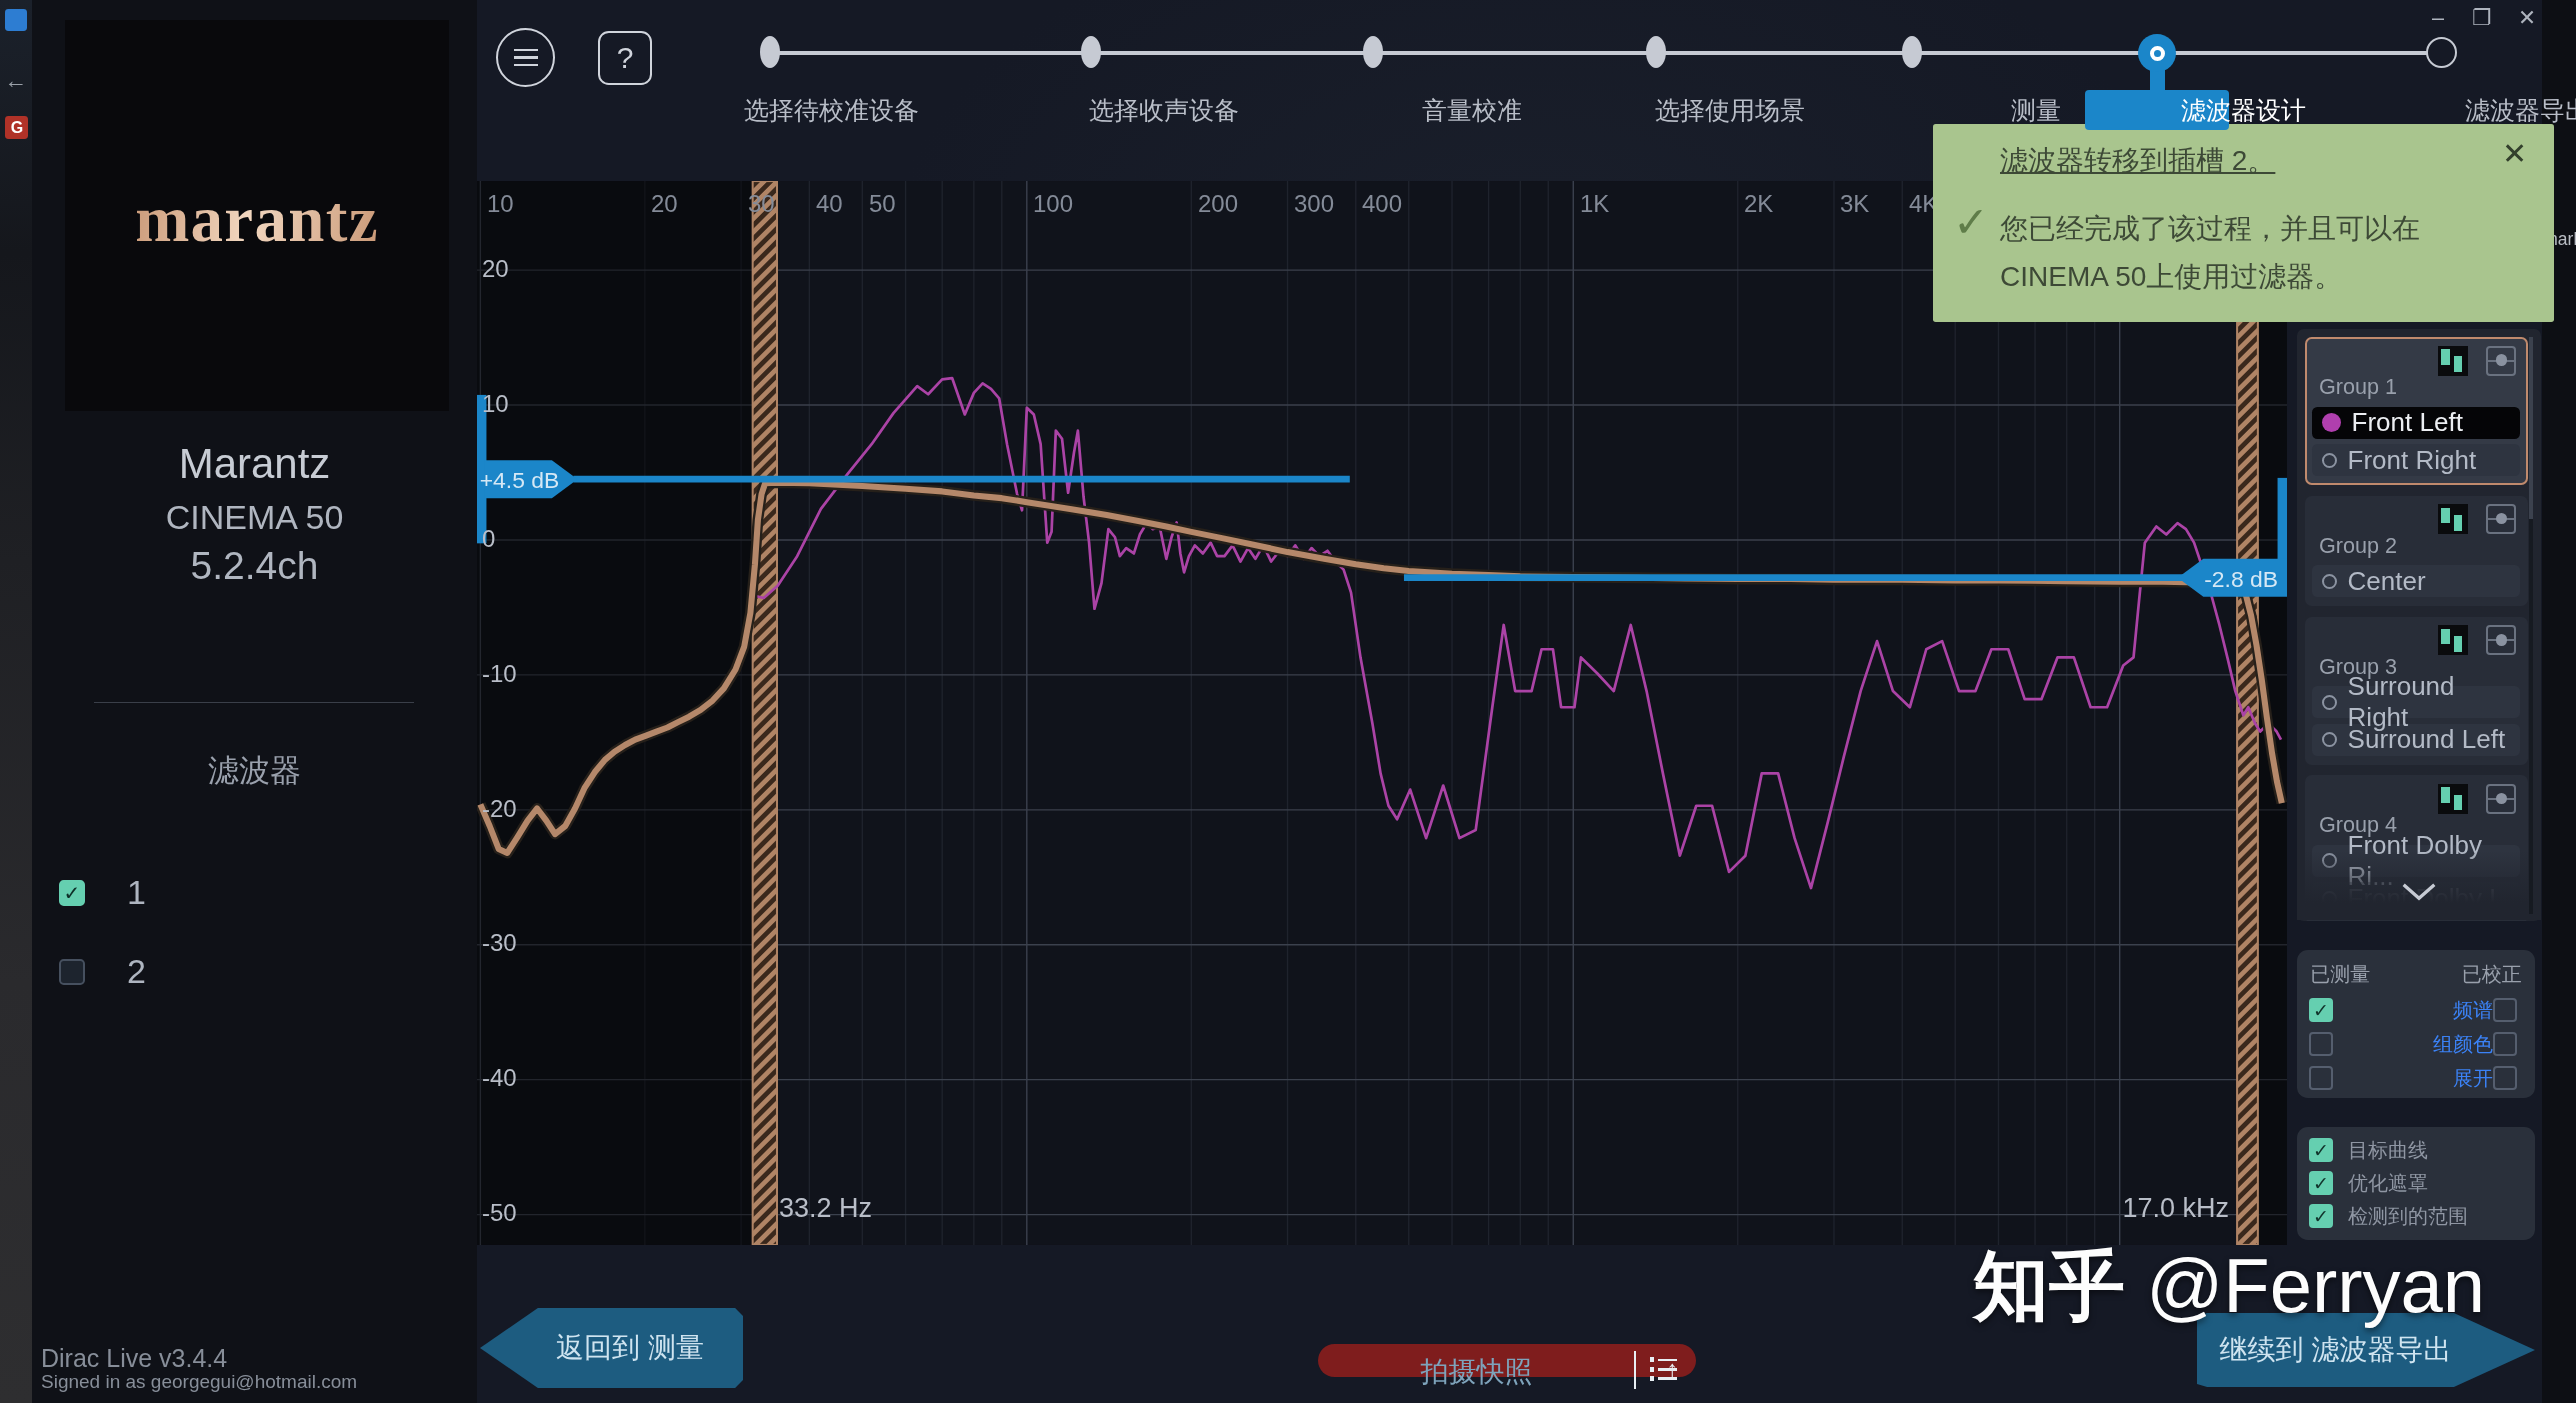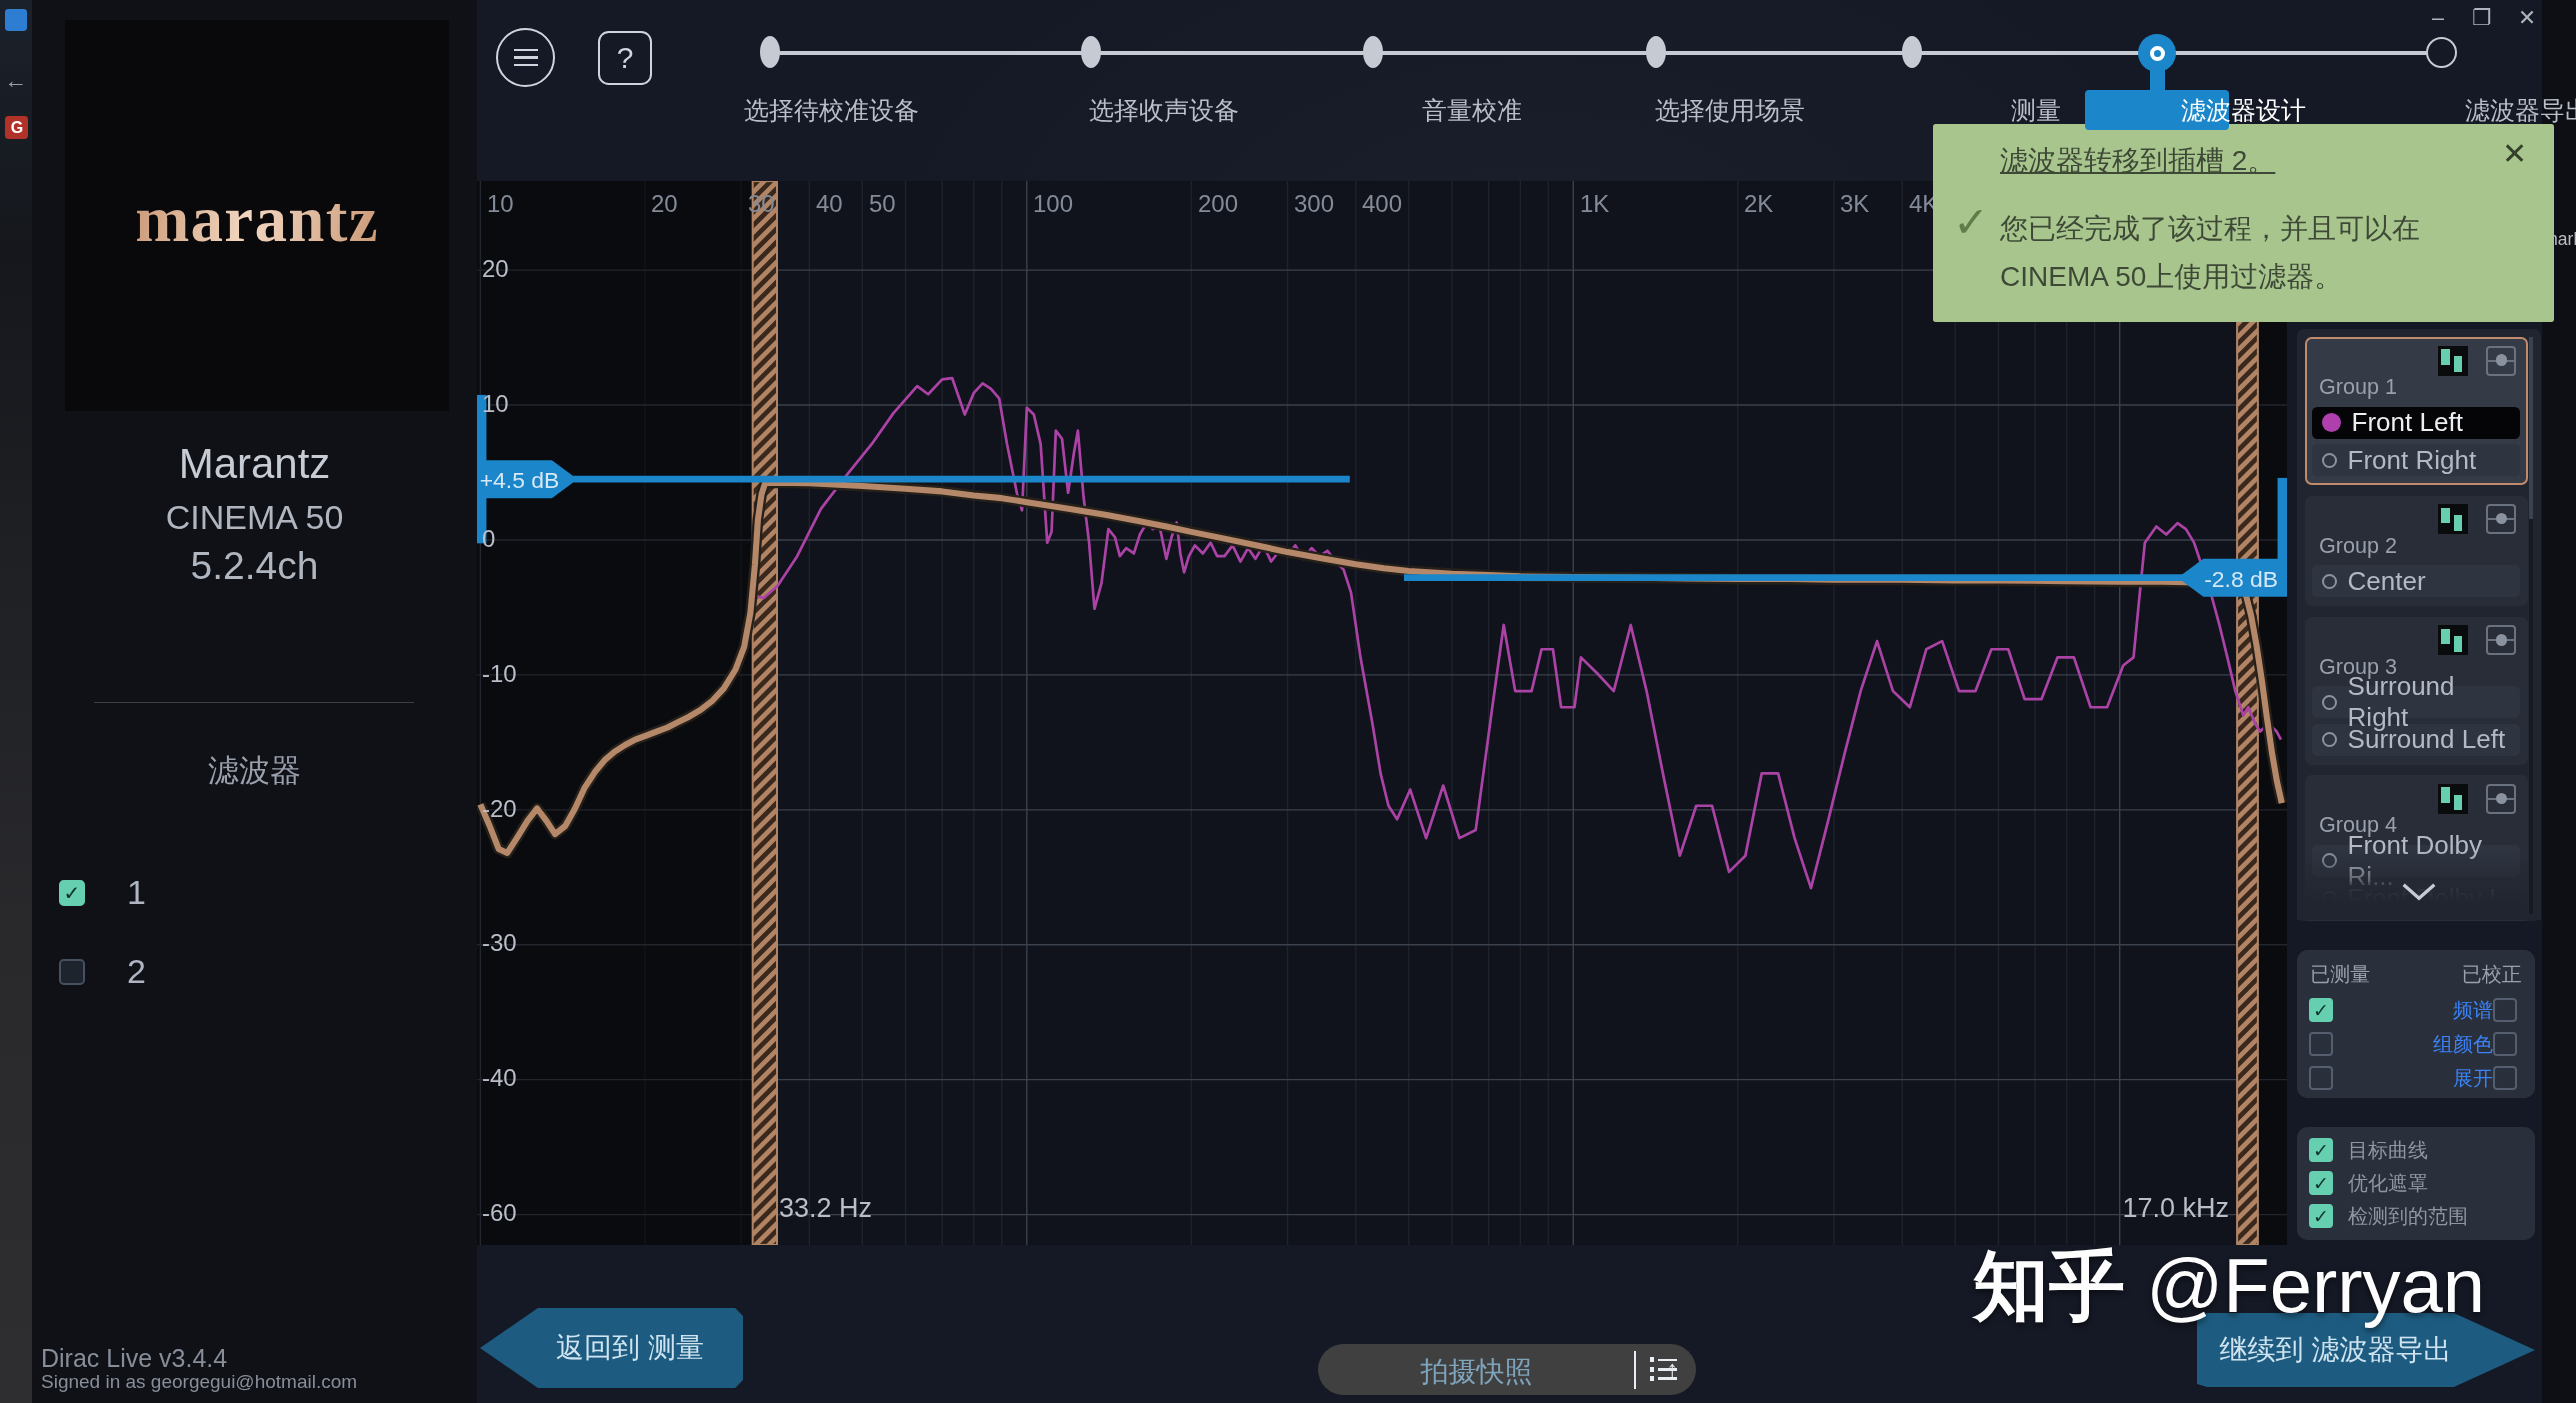--- a/index.html
+++ b/index.html
@@ -80,21 +80,21 @@
   .legB{left:2297px;top:1127px;width:238px;height:113px;padding-top:6.7px;}
   .leg-head{display:flex;justify-content:space-between;font-size:20px;color:#99a0ac;margin:1.3px 1.3px 5.4px 1.3px;}
   .leg-row{display:grid;grid-template-columns:30px 1fr 30px;align-items:center;height:34px;}
   .leg-rowB{display:grid;grid-template-columns:39px 1fr;align-items:center;height:33px;}
   .leg-cb{width:24px;height:24px;border-radius:4px;border:2px solid #555e6e;display:flex;align-items:center;justify-content:center;font-size:19px;color:#12342c;font-weight:700;}
   .leg-cb.checked{background:#65cfb0;border-color:#65cfb0;}
   .leg-lbl{text-align:right;font-size:20px;color:#3b82f6;}
   .leg-lblB{text-align:left;font-size:20px;color:#8f96a3;}
   
   .btn-back{left:480px;top:1308px;width:263px;height:80px;background:#1d5c80;clip-path:polygon(22% 0,97% 0,100% 10%,100% 90%,97% 100%,22% 100%,0 50%);display:flex;align-items:center;justify-content:center;padding-left:37px;font-size:28px;color:#cfe4f0;z-index:12;}
-  .btn-snap{left:1318px;top:1344px;width:378px;height:51px;background:#404040;border-radius:26px;z-index:12;}
+  .btn-snap{left:1318px;top:1344px;width:378px;height:33px;background:#7f1d1d;border-radius:26px;z-index:12;}
   .btn-snap .slbl{position:absolute;left:0;top:9.4px;width:317px;text-align:center;font-size:28px;color:#7ea3bb;}
   .snap-div{position:absolute;left:316px;top:6.7px;width:2px;height:38px;background:#e8eef3;}
   .snap-icon{position:absolute;left:331px;top:9.4px;width:38px;height:32px;}
   .snap-icon i{position:absolute;left:9.4px;width:19px;height:2.7px;background:#e8eef3;}
   .snap-icon u{position:absolute;left:0.7px;width:4.7px;height:4.7px;background:#e8eef3;}
   .snap-icon s{position:absolute;left:17.5px;top:1.3px;font-size:24px;color:#e8eef3;text-decoration:none;font-weight:700;}
   .btn-next{left:2197px;top:1313px;width:338px;height:74px;background:#1d5c80;clip-path:polygon(0 4%,3% 0,76% 0,100% 50%,76% 100%,3% 100%,0 96%);display:flex;align-items:center;justify-content:center;padding-right:61px;font-size:28px;color:#cfe4f0;z-index:12;}
   .watermark{left:1973px;top:1236px;font-size:76px;color:#fdfdfd;z-index:50;text-shadow:0 2.7px 6.7px rgba(0,0,0,.5);white-space:nowrap;}
   .watermark .wb{font-weight:700;}
 </style>
@@ -242,21 +242,21 @@
       <div class="freq-lab" style="left: 1744px;">2K</div>
       <div class="freq-lab" style="left: 1840px;">3K</div>
       <div class="freq-lab" style="left: 1909px;">4K</div>
       <div class="db-lab" style="top: 255px;">20</div>
       <div class="db-lab" style="top: 390px;">10</div>
       <div class="db-lab" style="top: 525px;">0</div>
       <div class="db-lab" style="top: 660px;">-10</div>
       <div class="db-lab" style="top: 795px;">-20</div>
       <div class="db-lab" style="top: 929px;">-30</div>
       <div class="db-lab" style="top: 1064px;">-40</div>
-      <div class="db-lab" style="top: 1199px;">-60</div>
+      <div class="db-lab" style="top: 1199px;">-50</div>
     </div>
   <div class="abs range-lab" style="left:779px;">33.2 Hz</div>
   <div class="abs range-lab" style="left:2091px;width:138px;text-align:right;">17.0 kHz</div>
 
   <div class="abs toast">
     <div class="title">滤波器转移到插槽 2。</div>
     <div class="tclose">✕</div>
     <div class="tcheck">✓</div>
     <div class="b1">您已经完成了该过程，并且可以在</div>
     <div class="b2">CINEMA 50上使用过滤器。</div>

